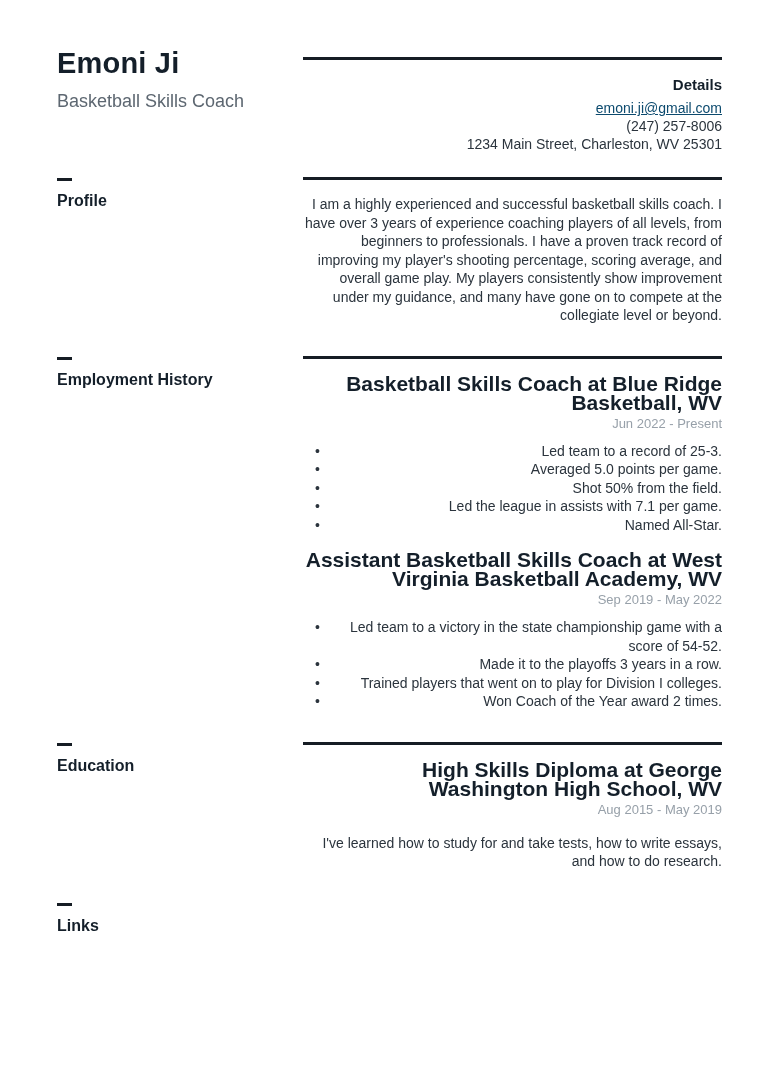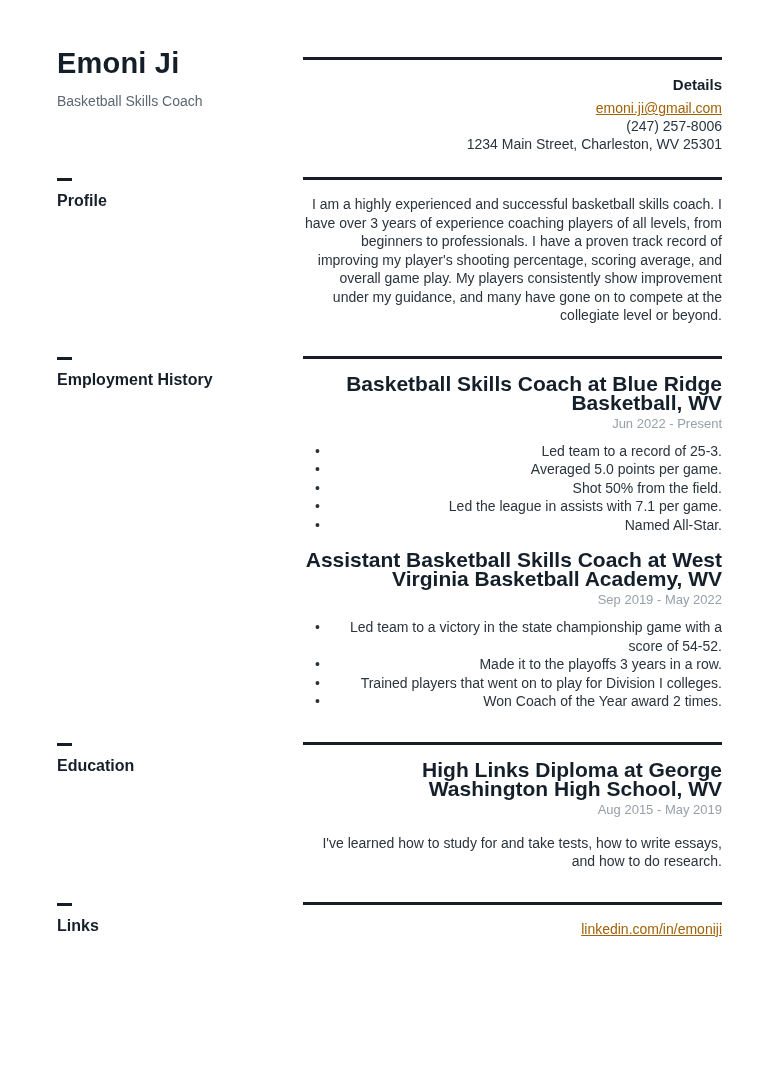--- a/index.html
+++ b/index.html
@@ -34,21 +34,21 @@
   .header-row .col-right { margin-top: 11px; }
   .name {
     margin: 0 0 7px 0;
     font-size: 29px;
     line-height: 34px;
     font-weight: 700;
     color: #141f2a;
     letter-spacing: 0.2px;
   }
   .subtitle {
-    font-size: 14px;
+    font-size: 18px;
     line-height: 29px;
     color: #5d6771;
   }
   
   .dash {
     width: 15px;
     height: 3px;
     background: #161d24;
     margin: 1px 0 10px 0;
   }
@@ -61,21 +61,21 @@
   
   .details-heading {
     font-size: 15px;
     font-weight: 700;
     color: #141f2a;
     margin: 0 0 5px 0;
     line-height: 19px;
   }
   .detail-line { font-size: 14px; line-height: 18px; color: #2b343d; }
   a.link, .link {
-    color: #a16207;
+    color: #0c4a6e;
     text-decoration: underline;
     cursor: pointer;
   }
   
   .body-text { font-size: 14px; line-height: 18.5px; color: #2b343d; }
   
   .job { margin-bottom: 16px; }
   .job:last-child { margin-bottom: 0; }
   .entry-title {
     font-size: 21px;
@@ -169,29 +169,26 @@
 
     </div>
   </div>
 
   <div class="row">
     <div class="col-left">
       <div class="dash"></div>
       <div class="section-heading">Education</div>
     </div>
     <div class="col-right">
-      <h4 class="entry-title">High Links Diploma at George Washington High School, WV</h4>
+      <h4 class="entry-title">High Skills Diploma at George Washington High School, WV</h4>
       <div class="entry-dates">Aug 2015 - May 2019</div>
       <div class="body-text edu-desc">I've learned how to study for and take tests, how to write essays, and how to do research.</div>
     </div>
   </div>
 
   <div class="row">
     <div class="col-left">
       <div class="dash"></div>
       <div class="section-heading">Links</div>
     </div>
-    <div class="col-right">
-      <div class="detail-line"><a class="link">linkedin.com/in/emoniji</a></div>
-    </div>
   </div>
 
 </div>
 
 </body></html>

